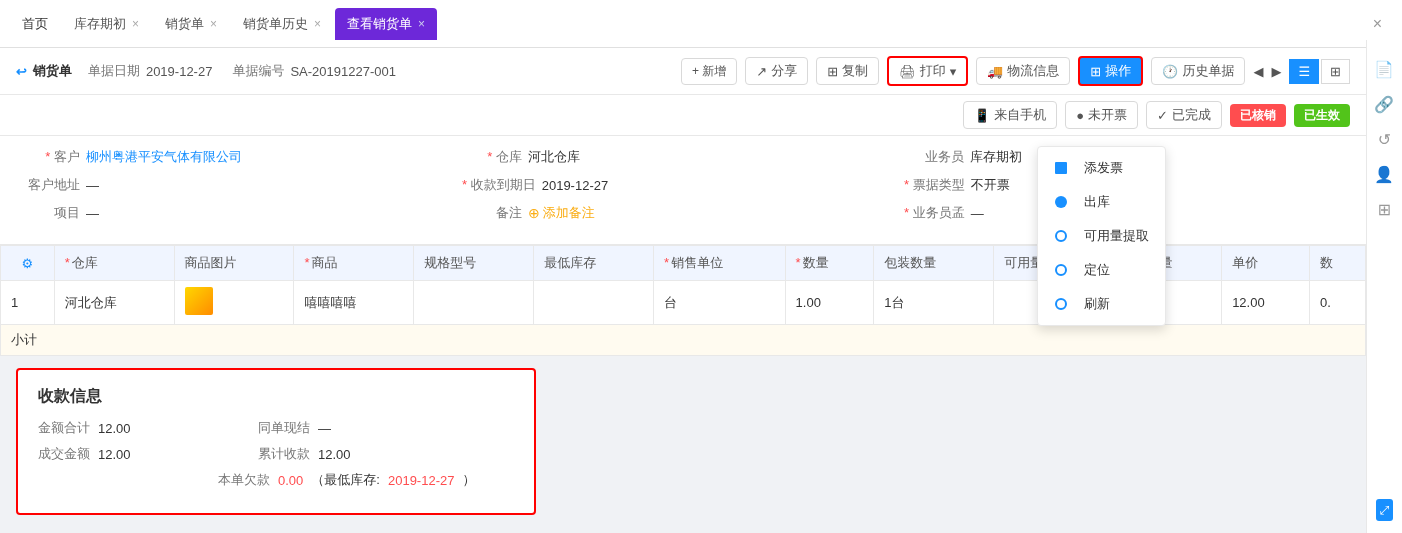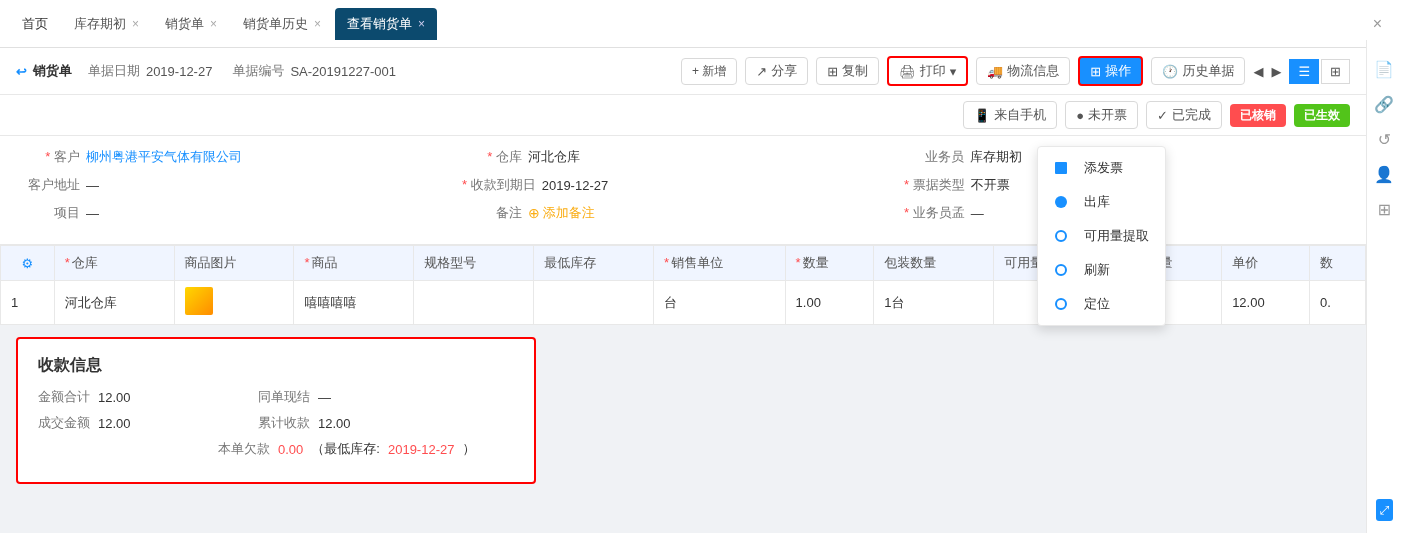--- a/index.html
+++ b/index.html
@@ -141,21 +141,21 @@
         <span class="close-icon">×</span>
       </div>
       <div class="tab">
         <span>销货单</span>
         <span class="close-icon">×</span>
       </div>
       <div class="tab">
         <span>销货单历史</span>
         <span class="close-icon">×</span>
       </div>
-      <div class="tab" style="background:#0c4a6e; color:#fff; border-color:#36c;">
+      <div class="tab" style="background:#6d28d9; color:#fff; border-color:#36c;">
         <span>查看销货单</span>
         <span class="close-icon" style="color:#cce;">×</span>
       </div>
     </div>
     <span class="close-btn-right">×</span>
   </div>
 
   <div class="content-area">
 
     <div class="doc-header">
@@ -242,27 +242,27 @@
       <div class="dropdown-item">
         <span class="dropdown-icon">
             <span class="icon-circle-out"></span>
           </span>
         <span>可用量提取</span>
       </div>
       <div class="dropdown-item">
         <span class="dropdown-icon">
             <span class="icon-circle-out"></span>
           </span>
-        <span>刷新</span>
+        <span>定位</span>
       </div>
       <div class="dropdown-item">
         <span class="dropdown-icon">
             <span class="icon-circle-out"></span>
           </span>
-        <span>定位</span>
+        <span>刷新</span>
       </div>
     </div>
 
     <div class="form-area">
       <div class="form-row">
         <div class="form-field">
           <span class="field-label">
             <span class="required">*</span>
             <span>客户</span>
           </span>
@@ -352,20 +352,23 @@
             <td></td>
             <td></td>
             <td>台</td>
             <td>1.00</td>
             <td>1台</td>
             <td></td>
             <td>12.00</td>
             <td>12.00</td>
             <td>0.</td>
           </tr>
+          <tr class="sub-total">
+            <td colspan="13" style="padding-left:10px;">小计</td>
+          </tr>
         </tbody>
       </table>
     </div>
 
     <div class="receipt-section">
       <div class="receipt-title">收款信息</div>
       <div class="receipt-row">
         <div class="receipt-item">
           <span class="receipt-label">金额合计</span>
           <span class="receipt-value">12.00</span>

